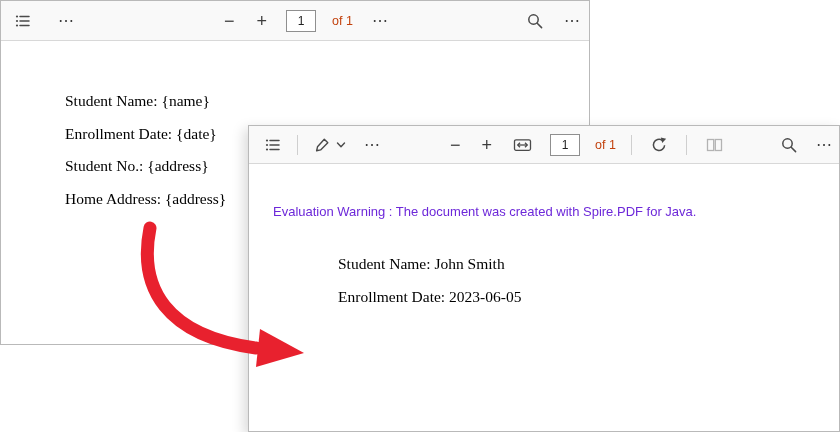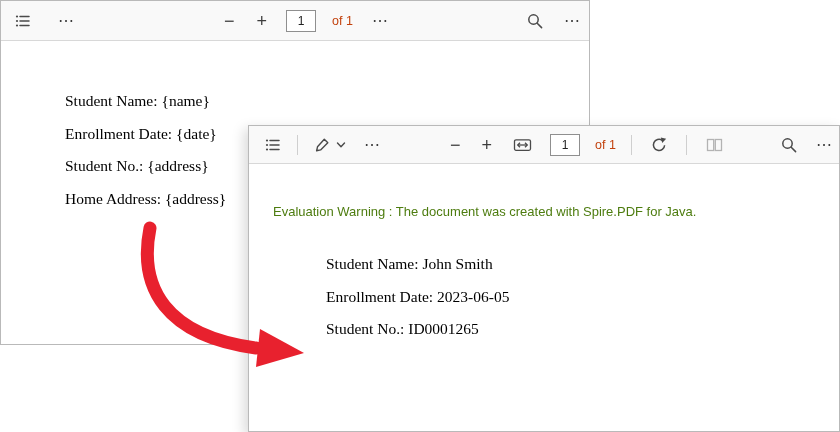--- a/index.html
+++ b/index.html
@@ -26,23 +26,23 @@
   .page-input { width:30px; height:22px; border:1px solid #8f8f8f; background:#fff;
                 text-align:center; font:12px "Liberation Sans", sans-serif; color:#222; }
   .of-label { font-size:12.5px; color:#c2410c; white-space:nowrap; }
   svg.icon { display:block; }
 
   .doc { position:relative; font-family:"Liberation Serif", serif; color:#000; }
   .win1 .doc { padding:50px 20px 0 64px; }
   .field { font-size:15.5px; line-height:19px; margin:0 0 13.5px 0; white-space:nowrap; }
   .field b { font-weight:400; }
 
-  .warning { position:absolute; left:24px; top:40px; color:#4d7c0f;
+  .warning { position:absolute; left:24px; top:40px; color:#6d28d9;
              font-family:"Liberation Sans", sans-serif; font-size:13px; white-space:nowrap; }
-  .win2 .fields { position:absolute; left:77px; top:90px; }
+  .win2 .fields { position:absolute; left:89px; top:90px; }
 
   .arrow-svg { position:absolute; left:80px; top:200px; width:240px; height:180px;
                z-index:3; pointer-events:none; }
 </style>
 </head>
 <body>
 
 <div class="stage">
 
   <div class="pdf-window win1">
@@ -177,21 +177,20 @@
           <span class="glyph ellipsis">⋯</span>
         </button>
       </div>
     </div>
 
     <div class="doc">
       <div class="warning">Evaluation Warning : The document was created with Spire.PDF for Java.</div>
       <div class="fields">
         <p class="field"><b>Student Name</b><span>: </span><span>John Smith</span></p>
         <p class="field"><b>Enrollment Date:</b><span> </span><span>2023-06-05</span></p>
-        <p class="field"><b>Student No.:</b><span> </span><span>ID0001265</span></p>
       </div>
     </div>
   </div>
 
   <svg class="arrow-svg" viewBox="0 0 240 180">
     <path d="M 70 28 C 58 88, 86 136, 176 148" fill="none" stroke-width="13" stroke-linecap="round" stroke="#e8212e"></path>
     <polygon points="180,129 224,153 176,167" fill="#e8212e"></polygon>
   </svg>
 
 </div>

